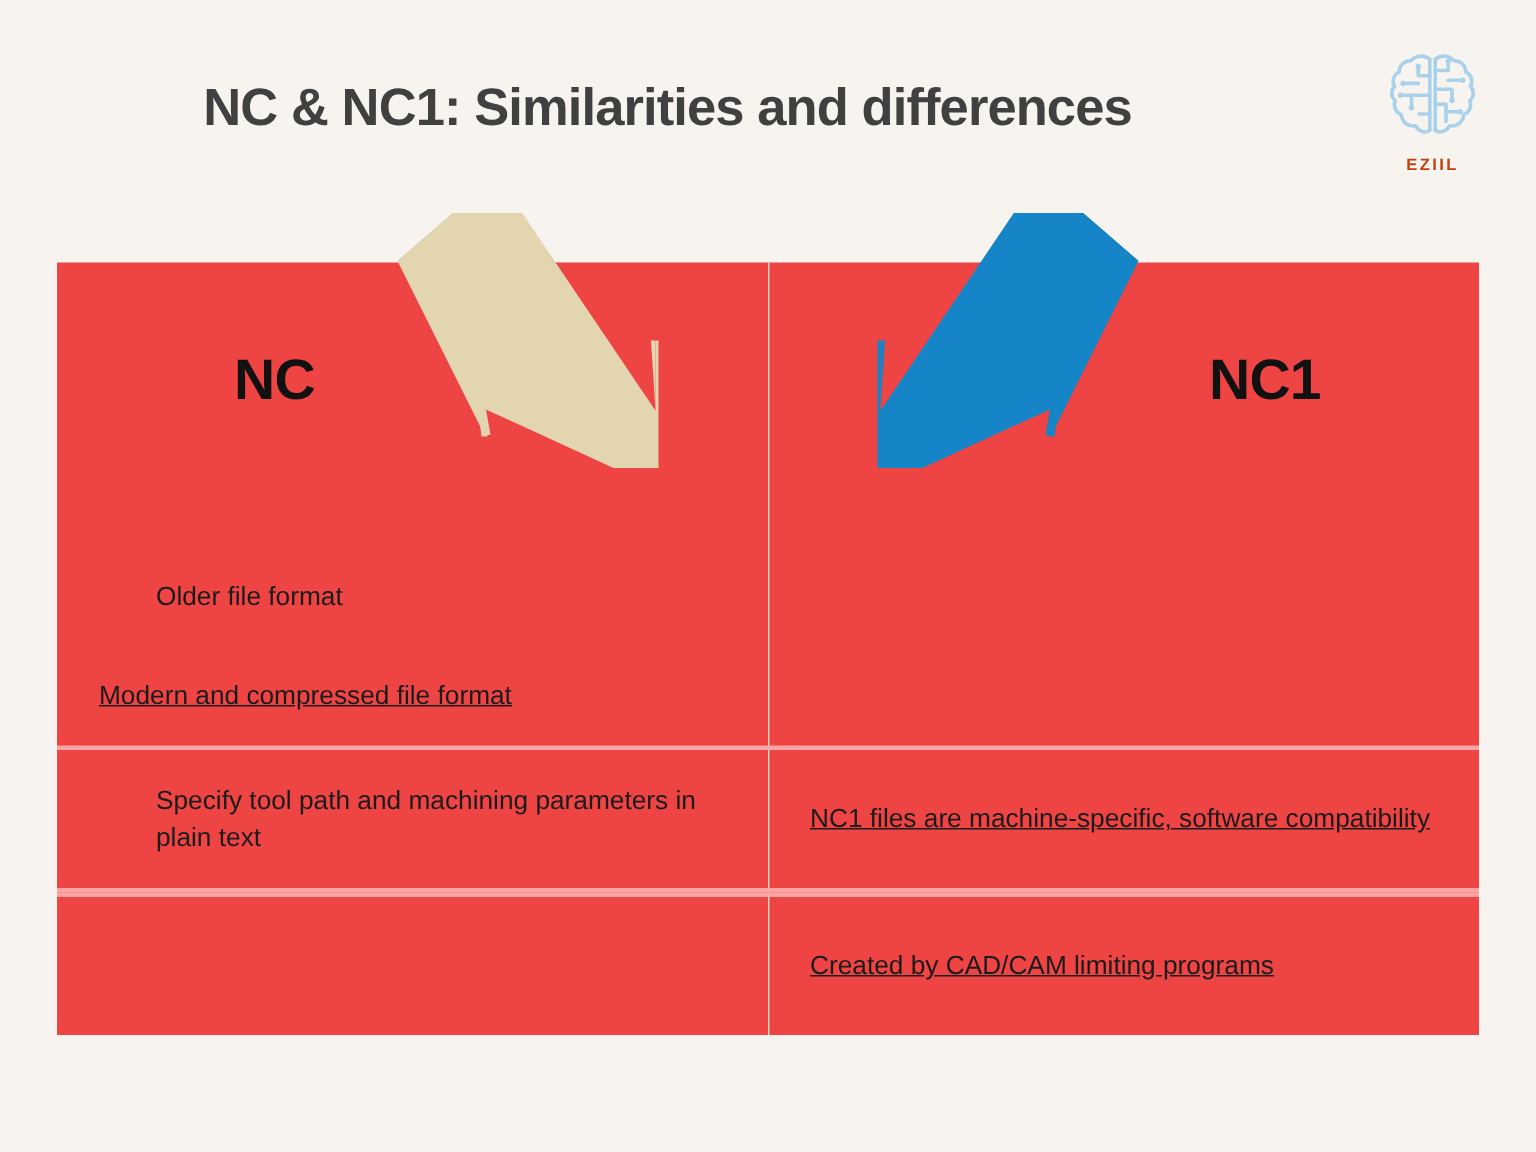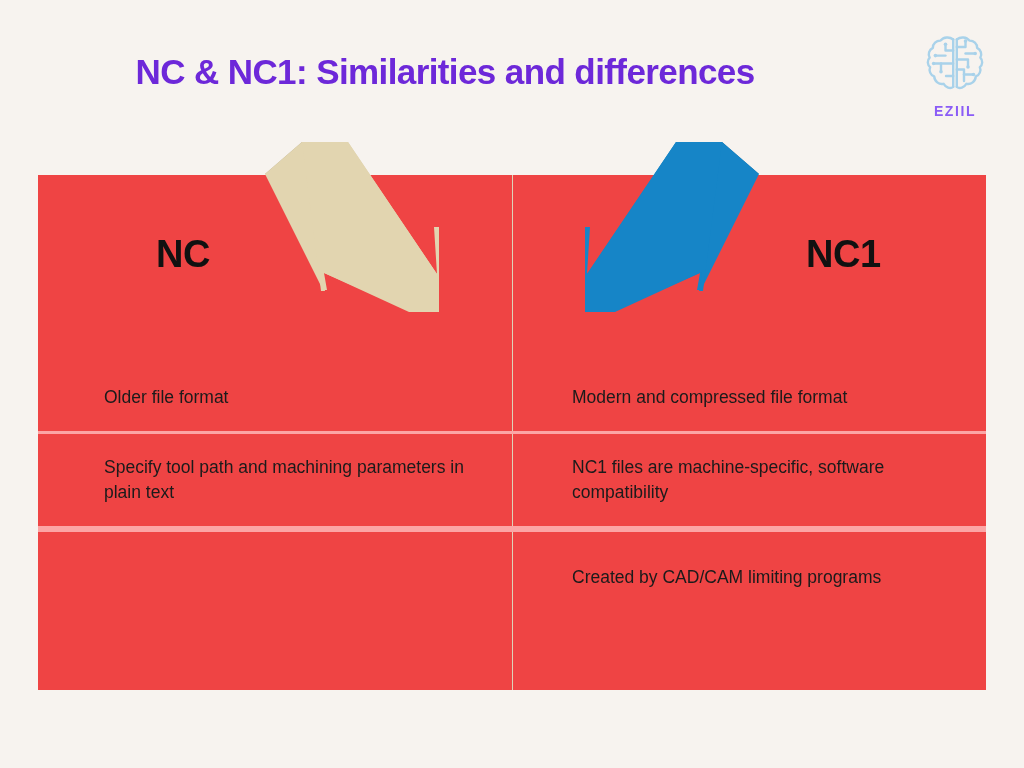--- a/index.html
+++ b/index.html
@@ -17,45 +17,45 @@
 
   
   .title {
     position: absolute;
     left: 0;
     top: 52px;
     width: 890px;
     text-align: center;
     font-size: 35px;
     font-weight: bold;
-    color: #6d28d9;
+    color: #404040;
     letter-spacing: -0.6px;
     font-family: "Liberation Sans", sans-serif;
   }
 
   
   .logo {
     position: absolute;
     left: 915px;
     top: 33px;
     width: 80px;
     height: 95px;
     text-align: center;
   }
   .logo-mark {
     display: block;
     margin: 0 auto;
   }
   .logo-text {
     display: block;
     margin-top: 2px;
-    font-size: 14px;
+    font-size: 11px;
     font-weight: bold;
     letter-spacing: 1.6px;
-    color: #8b5cf6;
+    color: #c2410c;
     font-family: "Liberation Sans", sans-serif;
   }
 
   
   .table-panel {
     position: absolute;
     left: 38px;
     top: 175px;
     width: 948px;
     height: 515px;
@@ -95,33 +95,33 @@
     left: 0;
     top: 190px;
     width: 948px;
   }
   .row {
     position: relative;
     width: 948px;
     border-top: 3px solid #fca5a5;
     display: flex;
   }
-  .row.first { border-top: none; }
+  .row.first { border-top: none; flex-direction: column; }
   .cell {
     box-sizing: border-box;
     width: 474px;
     min-height: 64px;
     display: flex;
     align-items: center;
     font-size: 17.5px;
     color: #1b1b1b;
     line-height: 1.45;
     padding: 14px 34px 14px 66px;
   }
-  .cell.right { padding-left: 60px; padding-right: 30px; }
+  .cell.right { padding-left: 28px; padding-right: 30px; text-decoration: underline; }
   .r1 .cell { min-height: 66px; }
   .r2 .cell { min-height: 92px; }
   .r3 .cell { min-height: 92px; }
   .r4 .cell { min-height: 92px; }
 
   
   .arrow-layer {
     position: absolute;
     left: 0;
     top: 0;

